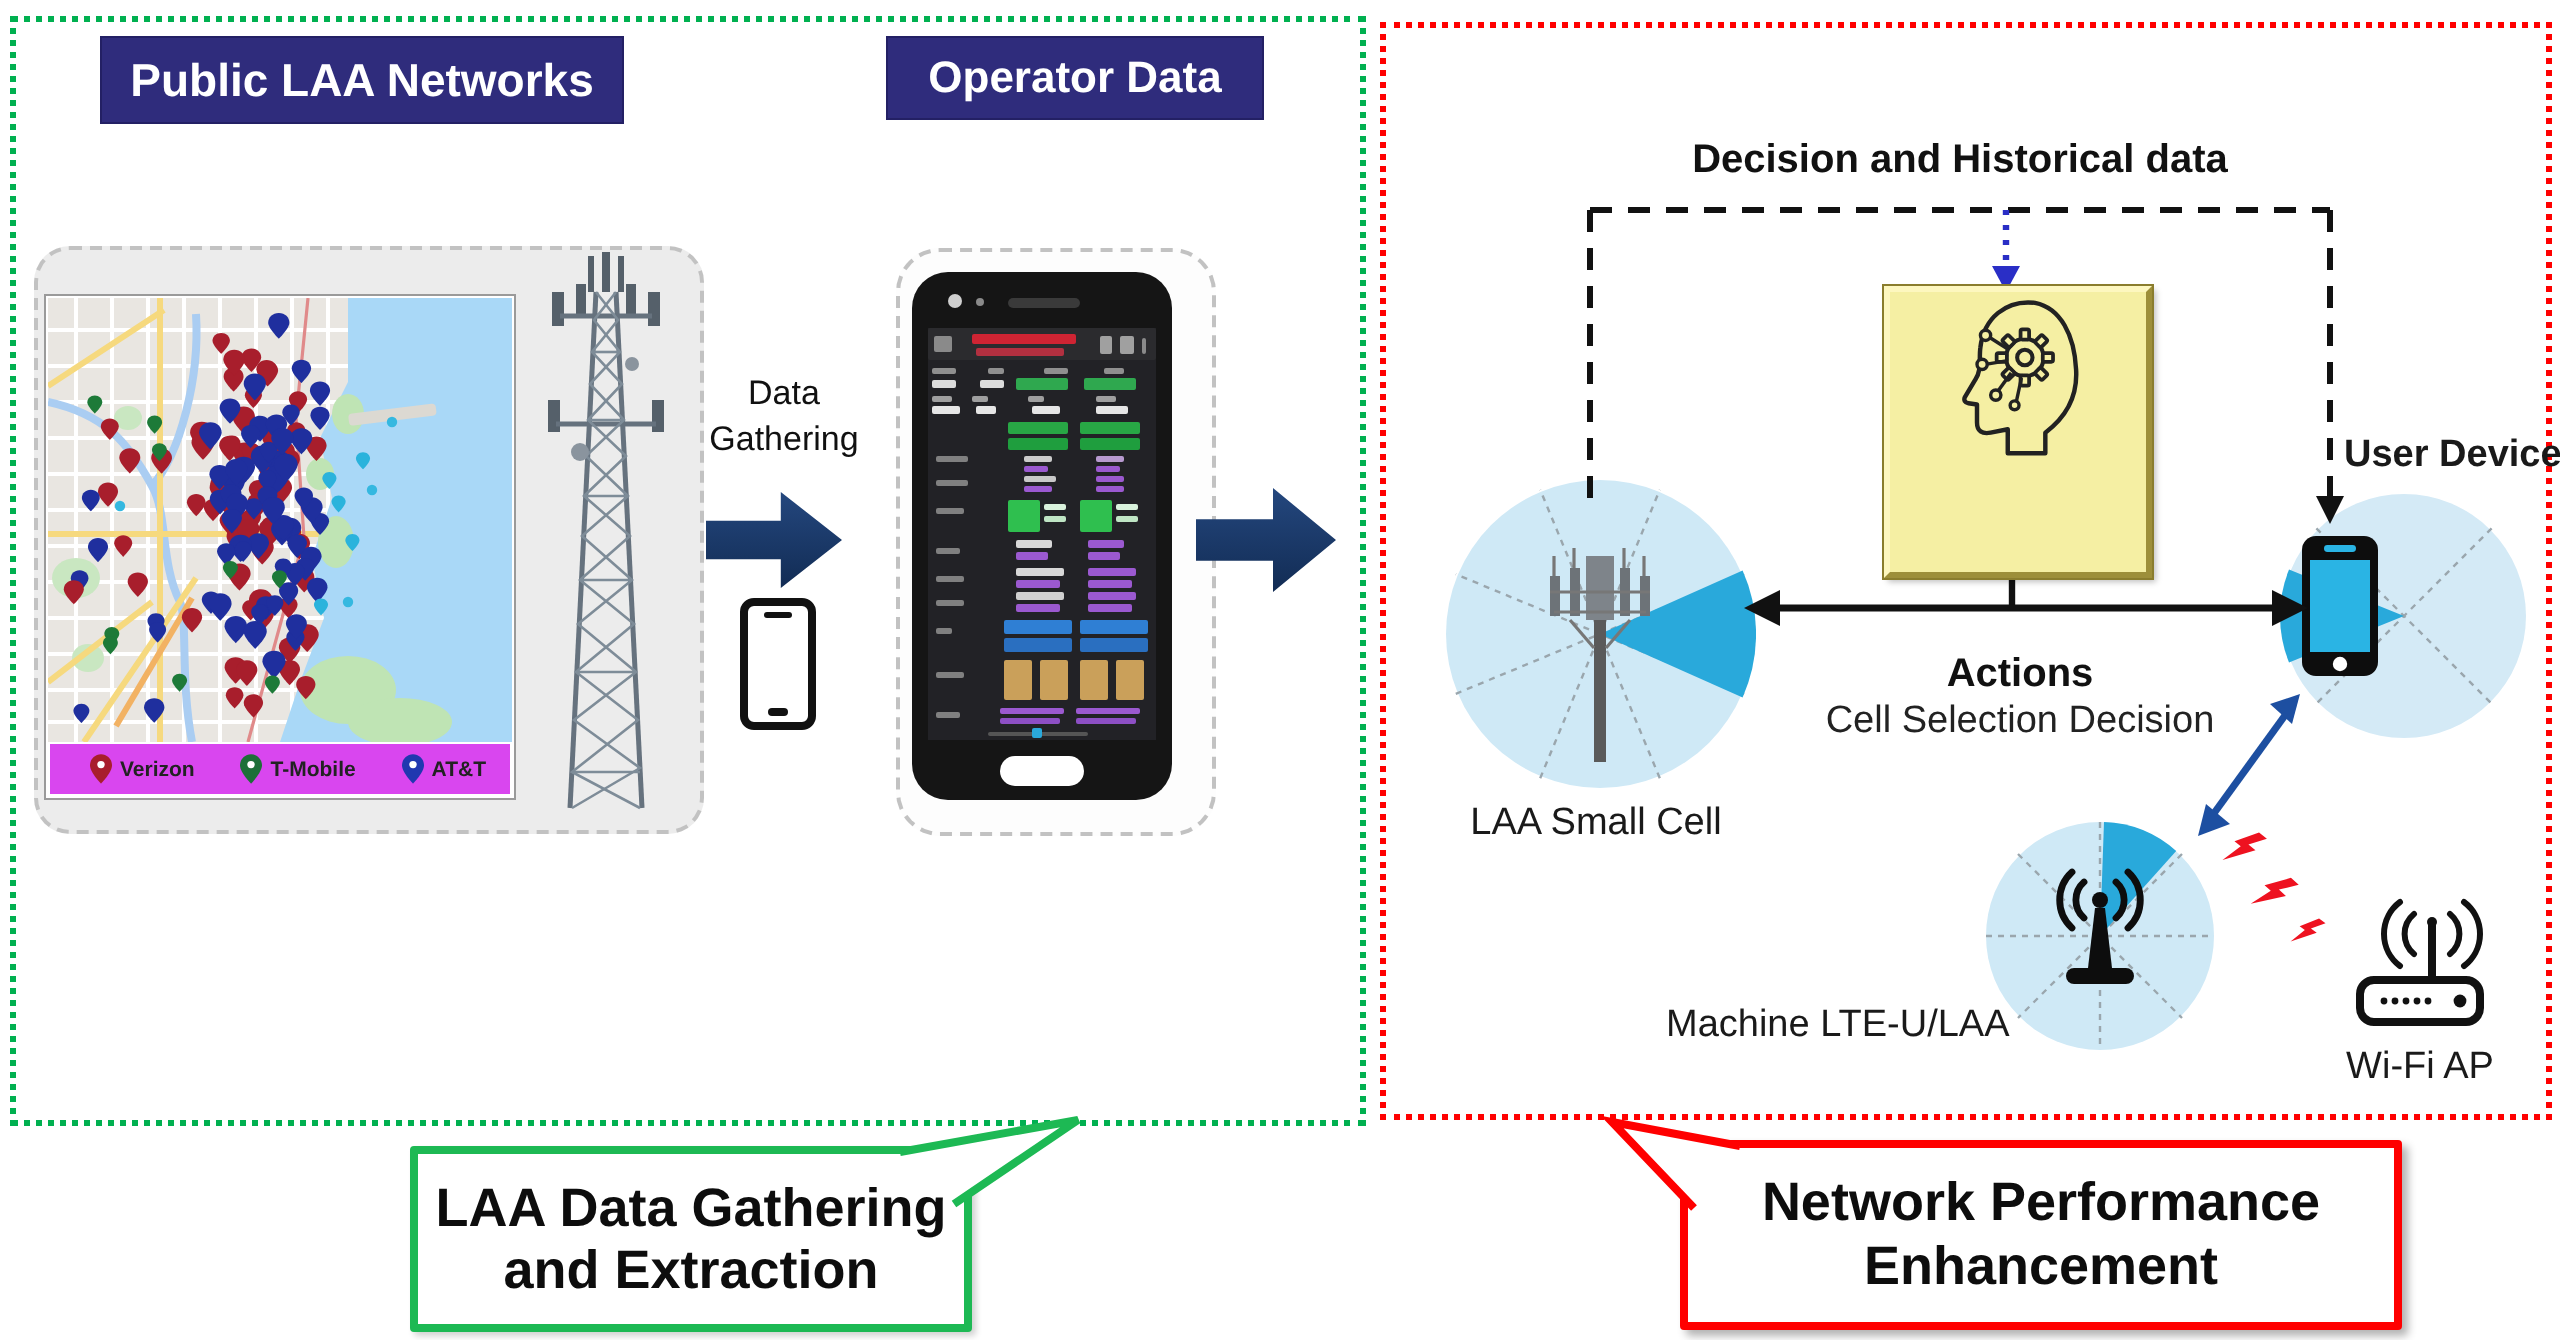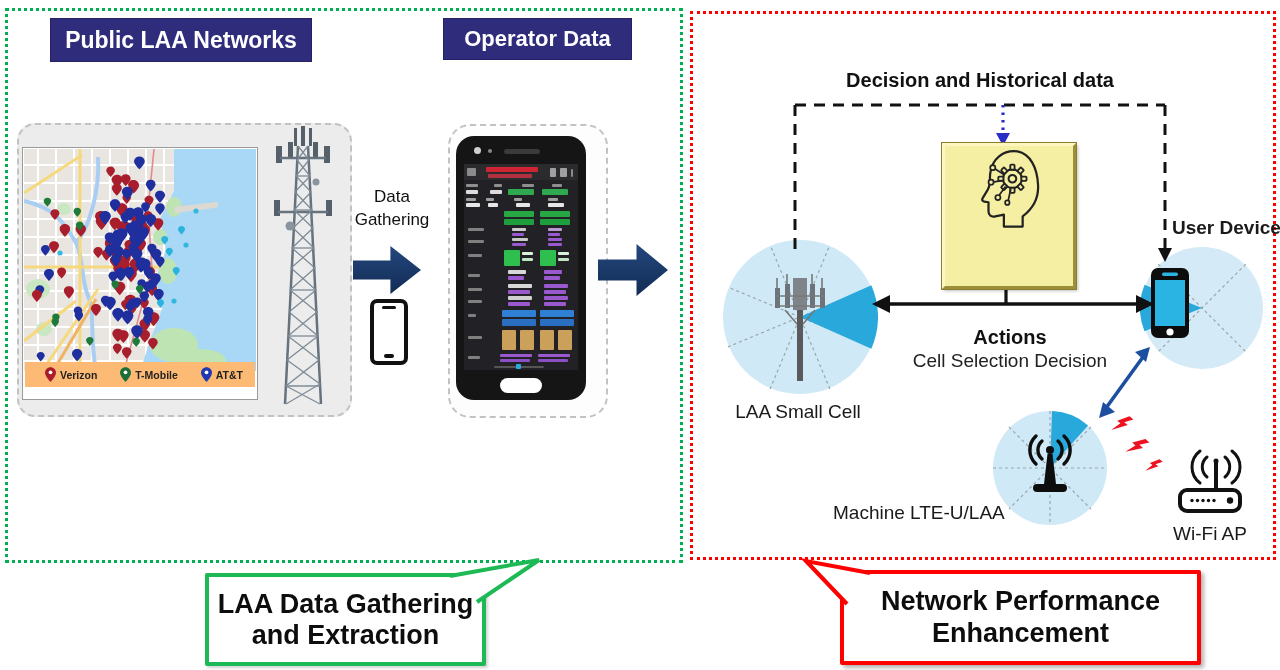--- a/index.html
+++ b/index.html
@@ -5,21 +5,21 @@
   html,body{margin:0;padding:0;background:#fff;font-family:"Liberation Sans",sans-serif;}
   .canvas{position:relative;width:1280px;height:670px;background:#fff;overflow:hidden;}
   .abs{position:absolute;}
   .dashed-region{position:absolute;background:transparent;}
   .green-region{border:3px dotted #00b050;}
   .red-region{border:3px dotted #ff0000;}
   .header-bar{position:absolute;background:#2f2c7c;border:1px solid #232064;color:#fff;
     font-weight:bold;font-size:23px;display:flex;align-items:center;justify-content:center;z-index:5;}
   .rounded-container{position:absolute;background:#ececec;border:2px dashed #c2c2c2;border-radius:18px;z-index:1;}
   .map-panel{position:absolute;background:#fff;border:1px solid #9a9a9a;z-index:2;}
-  .legend-strip{position:absolute;left:2px;right:2px;bottom:12px;height:25px;background:#fdba74;
+  .legend-strip{position:absolute;left:2px;right:2px;bottom:2px;height:25px;background:#d946ef;
     display:flex;align-items:center;justify-content:space-between;padding:0 12px 0 20px;z-index:3;}
   .legend-item{display:flex;align-items:center;gap:4px;}
   .legend-label{font-size:10.5px;color:#222;font-weight:600;}
   .block-arrow{position:absolute;background:linear-gradient(180deg,#24477e,#122c54);z-index:2;
     clip-path:polygon(0% 30%,55% 30%,55% 0%,100% 50%,55% 100%,55% 70%,0% 70%);}
   .data-gathering{position:absolute;font-weight:normal;font-size:17px;color:#111;text-align:center;line-height:1.35;z-index:2;}
   .small-phone{position:absolute;width:30px;height:58px;border:4px solid #111;border-radius:7px;background:#fff;z-index:2;}
   .small-phone .spk{position:absolute;left:8px;top:3px;width:14px;height:3px;background:#111;border-radius:2px;}
   .small-phone .home{position:absolute;left:10px;bottom:3px;width:10px;height:4px;background:#111;border-radius:2px;}
   .big-phone{position:absolute;left:456px;top:136px;width:130px;height:264px;background:#151515;border-radius:18px;z-index:2;}

